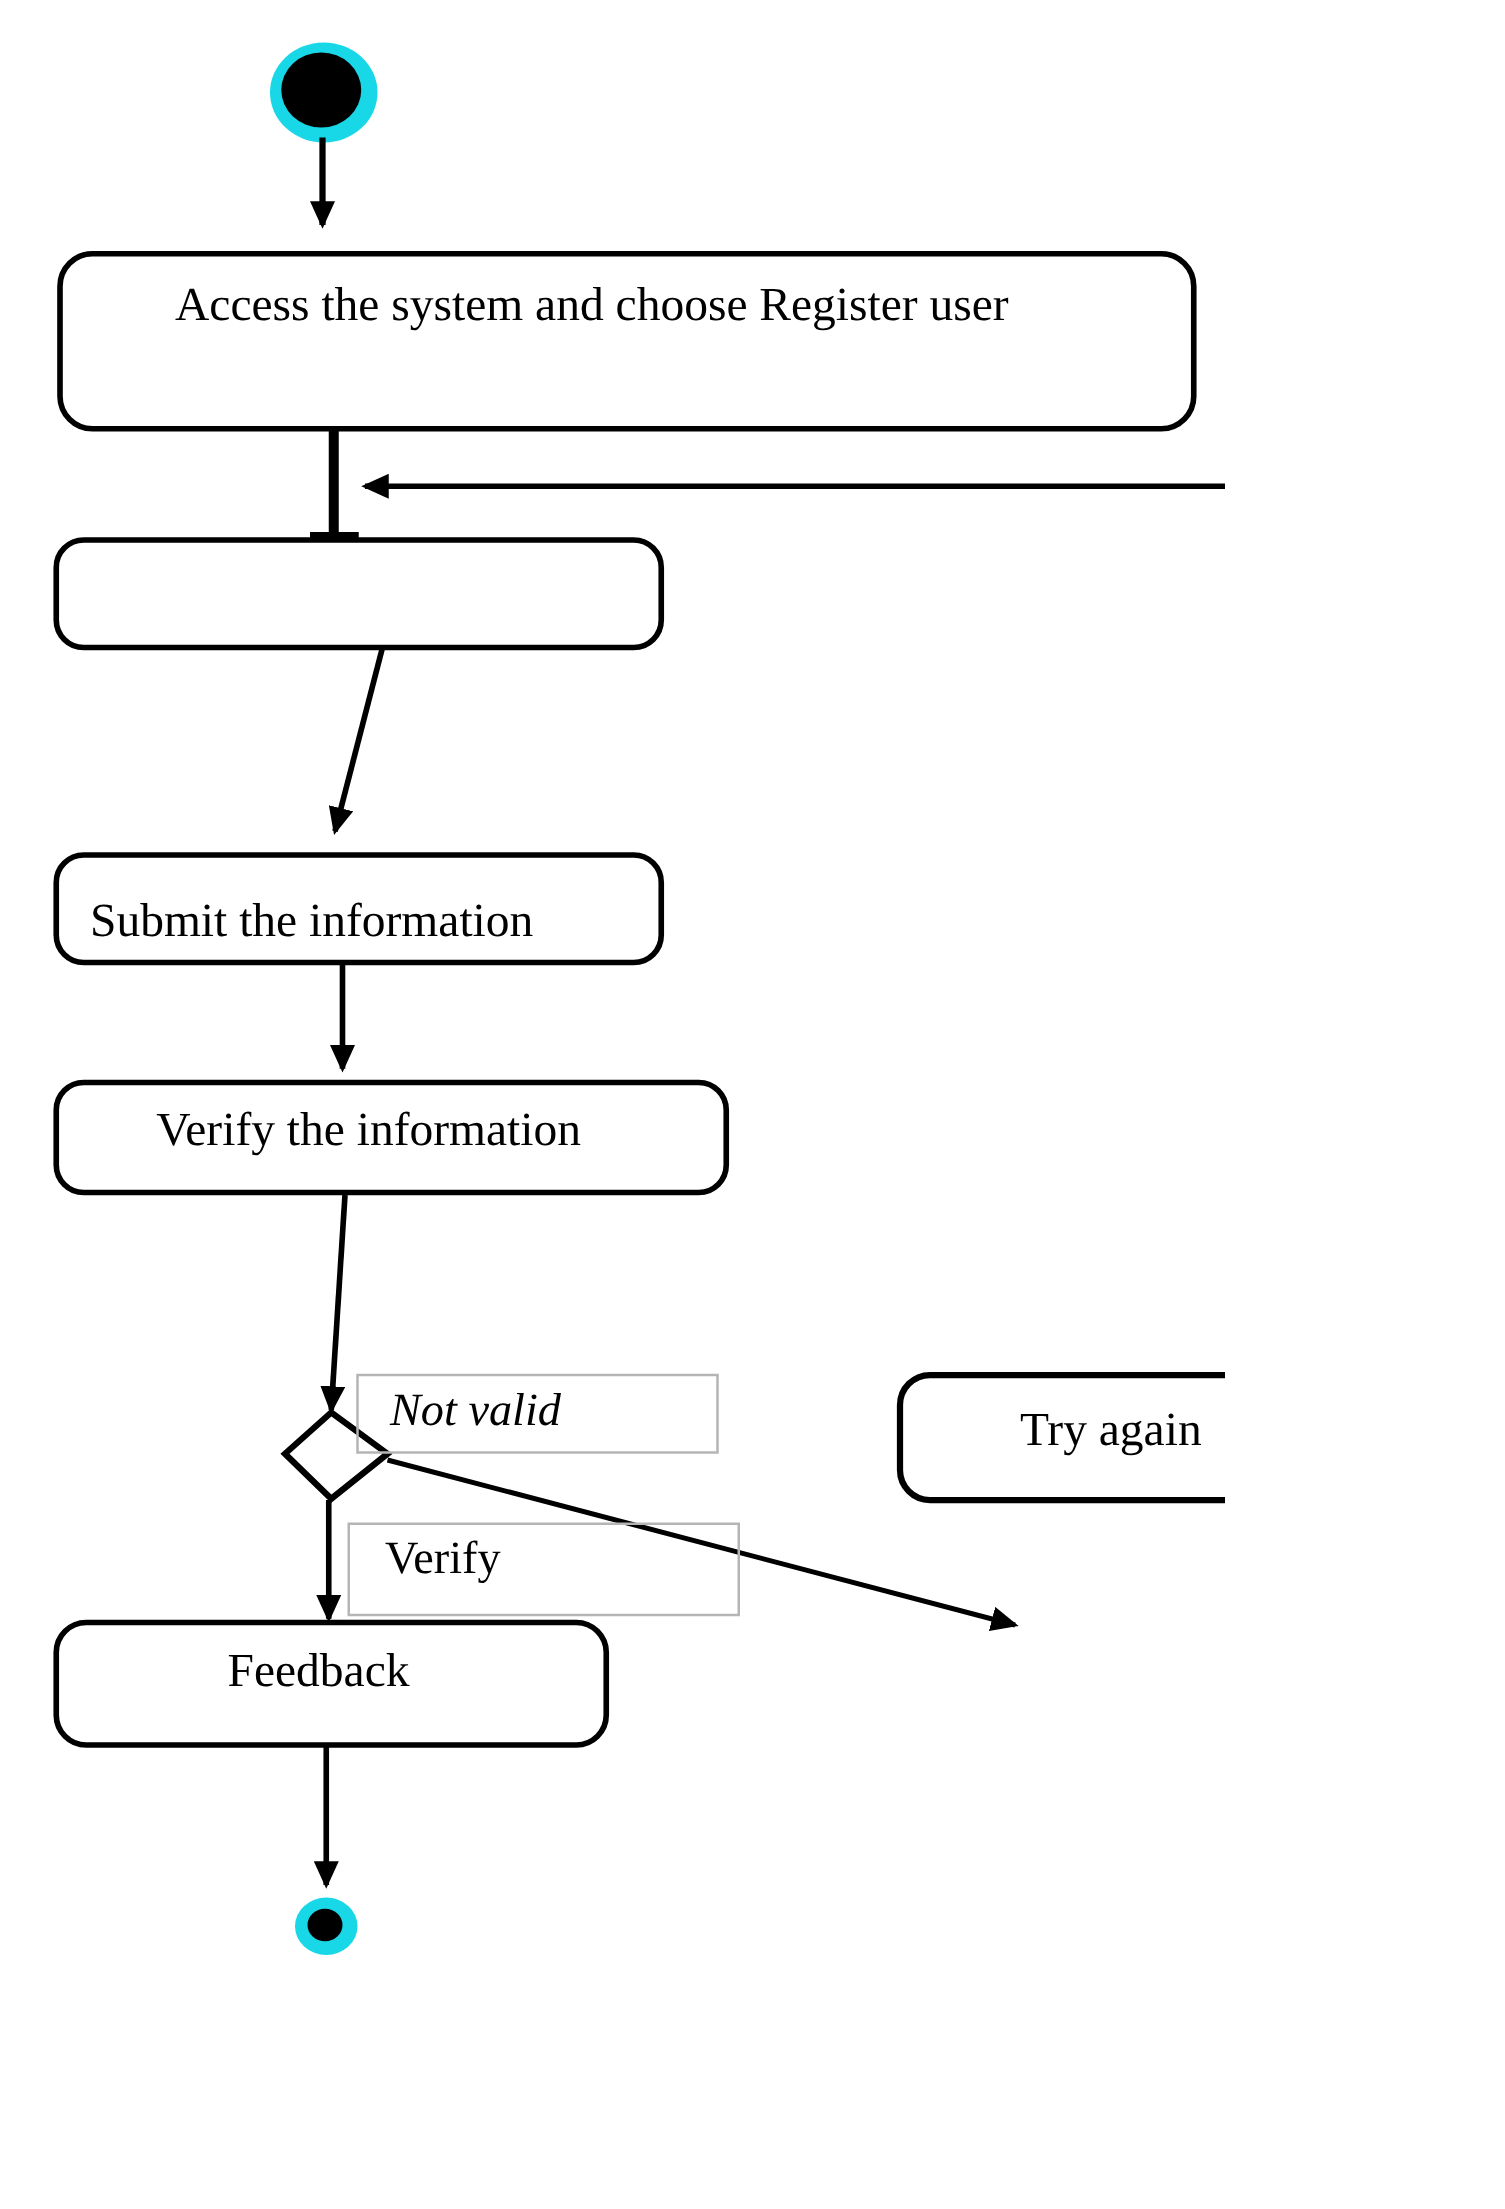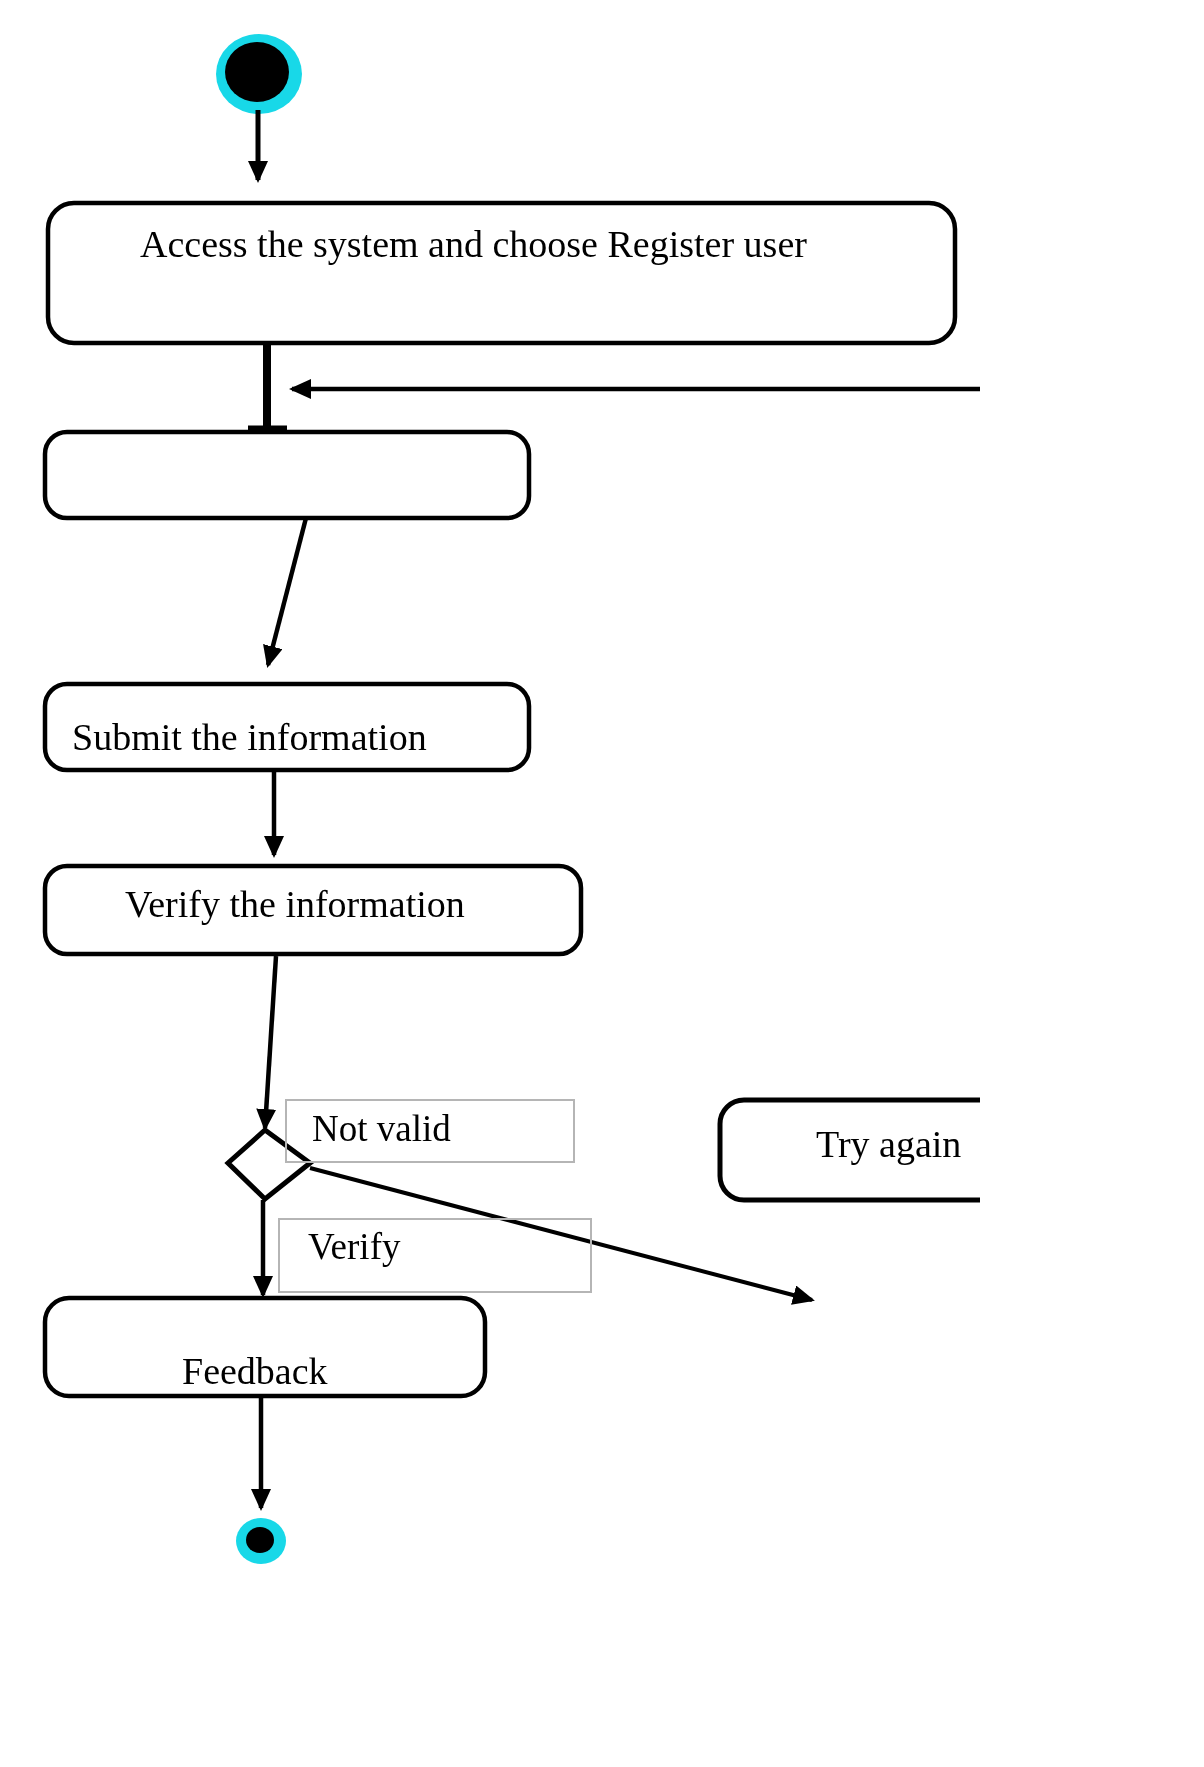--- a/index.html
+++ b/index.html
@@ -137,19 +137,19 @@
 
   <div class="node-label activity-label" style="left:140px; top:225px;">Access the system and choose Register user</div>
 
 
   <div class="node-label activity-label" style="left:72px; top:703px;margin-top:15px;">Submit the information</div>
 
   <div class="node-label activity-label" style="left:125px; top:885px;font-family:Liberation Serif, serif;">Verify the information</div>
 
   <div class="node-label activity-label" style="left:816px; top:1125px;">Try again</div>
 
-  <div class="node-label activity-label" style="left:182px; top:1318px;margin-top:34px;">Feedback</div>
+  <div class="node-label activity-label" style="left:182px; top:1318px;">Feedback</div>
 
-  <div class="node-label guard-label" style="left:312px; top:1110px;">Not valid</div>
+  <div class="node-label guard-label" style="left:312px; top:1110px;font-style:italic;">Not valid</div>
 
   <div class="node-label guard-label" style="left:308px; top:1228px;">Verify</div>
 
 </div>
 
 </body></html>

